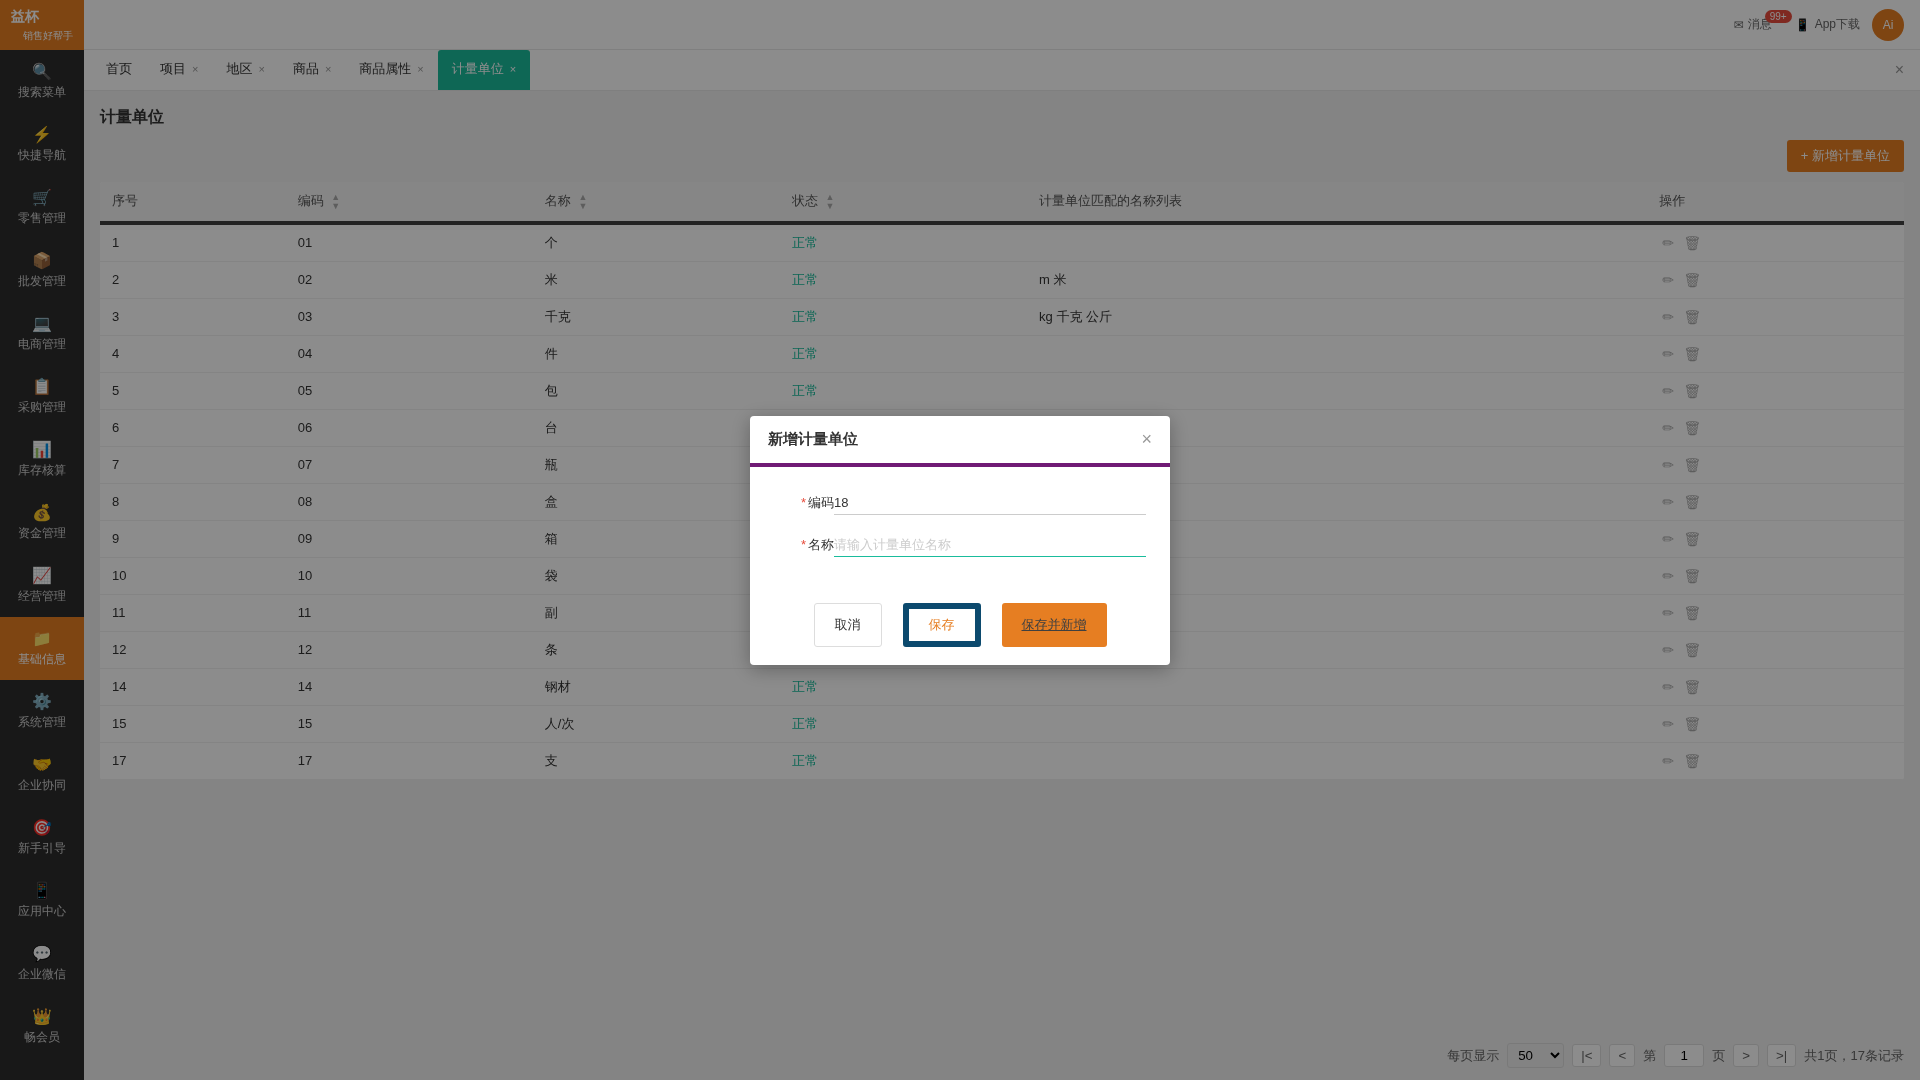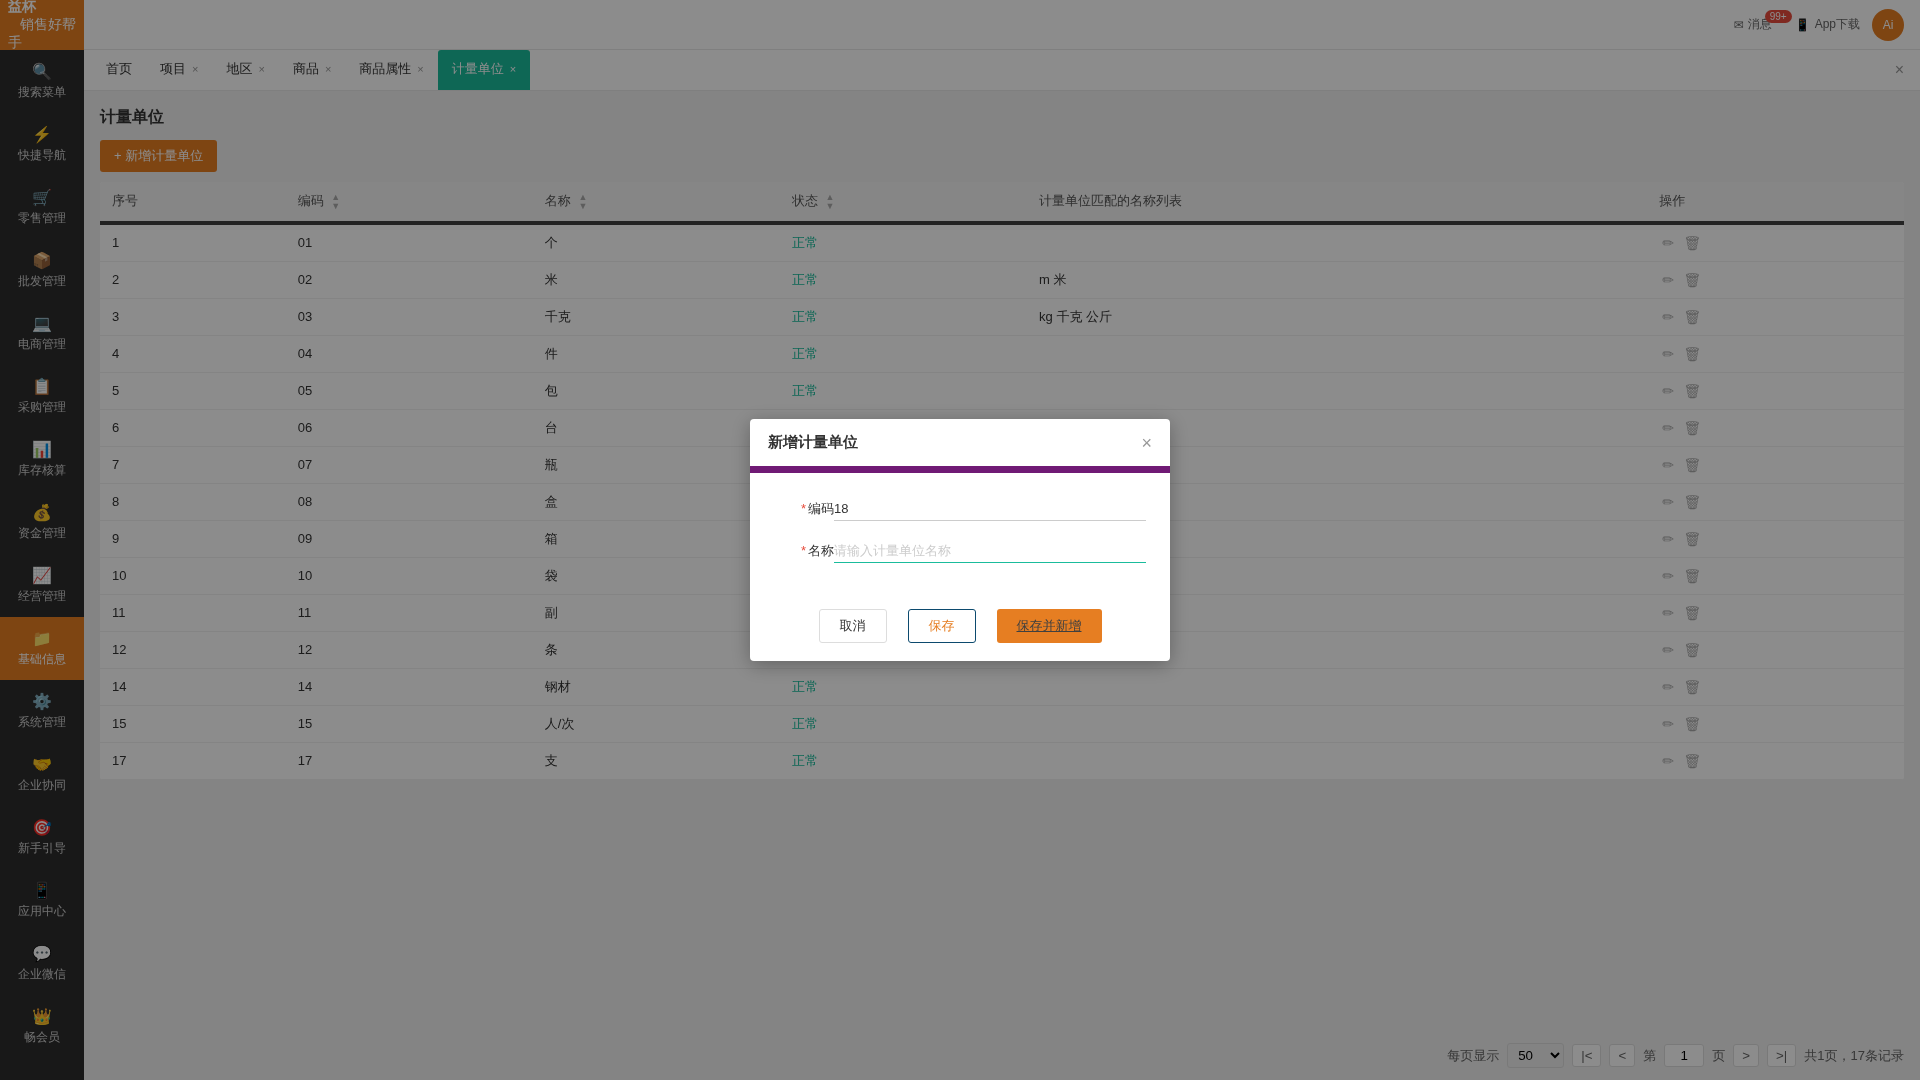--- a/index.html
+++ b/index.html
@@ -31,21 +31,21 @@
     .tabs-bar { background: #fff; display: flex; align-items: center; border-bottom: 1px solid #e8e8e8; flex-shrink: 0; padding: 0 8px; }
     .tab { padding: 10px 14px; font-size: 13px; cursor: pointer; color: #333; display: flex; align-items: center; gap: 6px; border-bottom: 2px solid transparent; white-space: nowrap; }
     .tab.active { color: #fff; background: #1abc9c; border-radius: 3px 3px 0 0; }
     .tab-close { font-size: 11px; color: #999; cursor: pointer; }
     .tab.active .tab-close { color: #fff; }
     .tabs-close-all { margin-left: auto; color: #999; cursor: pointer; font-size: 16px; padding: 4px 8px; }
 
     
     .content { flex: 1; overflow-y: auto; padding: 16px; background: #f0f0f0; }
     .page-title { font-size: 16px; font-weight: bold; color: #333; margin-bottom: 12px; }
-    .toolbar { display: flex; justify-content: flex-start; margin-bottom: 10px; }
+    .toolbar { display: flex; justify-content: flex-end; margin-bottom: 10px; }
     .btn-add { background: #e67e22; color: white; border: none; padding: 7px 14px; border-radius: 3px; cursor: pointer; font-size: 13px; }
 
     
     .table-wrap { background: #fff; border-radius: 3px; overflow: hidden; }
     table { width: 100%; border-collapse: collapse; font-size: 13px; }
     thead tr { background: #f5f5f5; }
     th { padding: 10px 12px; text-align: left; color: #555; font-weight: normal; border-bottom: 4px solid #404040; white-space: nowrap; }
     td { padding: 9px 12px; border-bottom: 1px solid #f0f0f0; color: #333; }
     .status-normal { color: #1abc9c; }
     .action-btn { color: #aaa; cursor: pointer; font-size: 14px; margin: 0 3px; }
@@ -53,43 +53,43 @@
     
     .pagination { display: flex; align-items: center; justify-content: flex-end; padding: 12px 16px; background: #f0f0f0; gap: 8px; font-size: 13px; color: #666; }
     .pagination select { padding: 3px 6px; border: 1px solid #ddd; border-radius: 3px; }
     .pagination-btn { border: 1px solid #ddd; background: #fff; padding: 3px 8px; border-radius: 3px; cursor: pointer; color: #666; }
     .pagination-btn:disabled { color: #ccc; cursor: not-allowed; }
     .pagination input { width: 40px; border: 1px solid #ddd; border-radius: 3px; padding: 3px 5px; text-align: center; }
 
     
     .modal-overlay { position: fixed; top: 0; left: 0; width: 100%; height: 100%; background: rgba(0,0,0,0.45); z-index: 1000; display: flex; align-items: center; justify-content: center; }
     .modal { background: #fff; border-radius: 4px; width: 420px; box-shadow: 0 4px 20px rgba(0,0,0,0.3); }
-    .modal-header { padding: 14px 18px; border-bottom: 7px solid #701a75; display: flex; align-items: center; justify-content: space-between; }
+    .modal-header { padding: 14px 18px; border-bottom: 4px solid #701a75; display: flex; align-items: center; justify-content: space-between; }
     .modal-title { font-size: 15px; font-weight: bold; color: #333; }
     .modal-close { color: #999; cursor: pointer; font-size: 18px; line-height: 1; }
     .modal-body { padding: 24px 24px 16px; }
     .form-row { display: flex; align-items: center; margin-bottom: 18px; }
     .form-label { width: 60px; text-align: right; color: #333; font-size: 13px; flex-shrink: 0; }
     .form-label .required { color: #e74c3c; margin-right: 2px; }
     .form-input { flex: 1; border: none; border-bottom: 1px solid #1abc9c; outline: none; padding: 4px 0; font-size: 13px; color: #333; background: transparent; }
     .form-input::placeholder { color: #ccc; }
     .form-input.filled { border-bottom-color: #ccc; color: #333; }
     .modal-footer { padding: 12px 18px 18px; display: flex; justify-content: center; gap: 21px; }
     .btn-cancel { border: 1px solid #ddd; background: #fff; color: #333; padding: 7px 20px; border-radius: 3px; cursor: pointer; font-size: 13px; }
-    .btn-save { background: #fff; border: 1px solid #0c4a6e; color: #e67e22; padding: 7px 20px; border-radius: 3px; cursor: pointer; font-size: 13px; }
+    .btn-save { background: #fff; border: 6px solid #0c4a6e; color: #e67e22; padding: 7px 20px; border-radius: 3px; cursor: pointer; font-size: 13px; }
     .btn-save-new { background: #e67e22; border: none; color: #404040; padding: 7px 20px; border-radius: 3px; cursor: pointer; font-size: 13px; text-decoration: underline; }
 
     .th-sort { display: inline-flex; flex-direction: column; margin-left: 4px; font-size: 9px; line-height: 1; color: #aaa; vertical-align: middle; }
   </style>
 </head>
 <body>
 
 <div class="sidebar">
   <div class="sidebar-logo">
-    <span class="sidebar-logo-text">益杯<br><small style="font-size:14px;font-weight:normal;margin-left:12px;">销售好帮手</small></span>
+    <span class="sidebar-logo-text">益杯<br><small style="font-size:10px;font-weight:normal;margin-left:12px;">销售好帮手</small></span>
   </div>
   <div class="sidebar-nav">
     <div class="sidebar-item">
       <span class="sidebar-item-icon">🔍</span>
       <span>搜索菜单</span>
     </div>
     <div class="sidebar-item">
       <span class="sidebar-item-icon">⚡</span>
       <span>快捷导航</span>
     </div>

